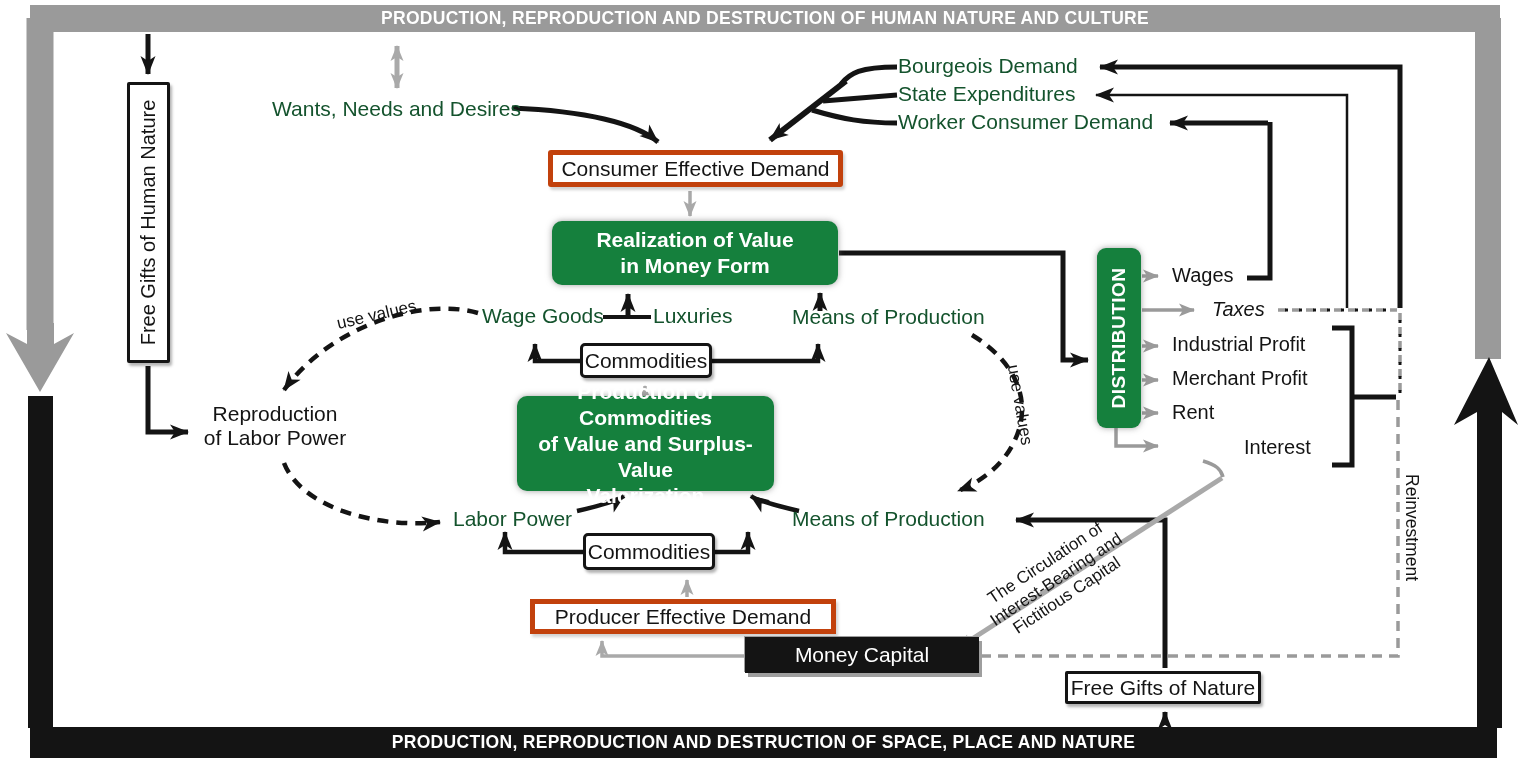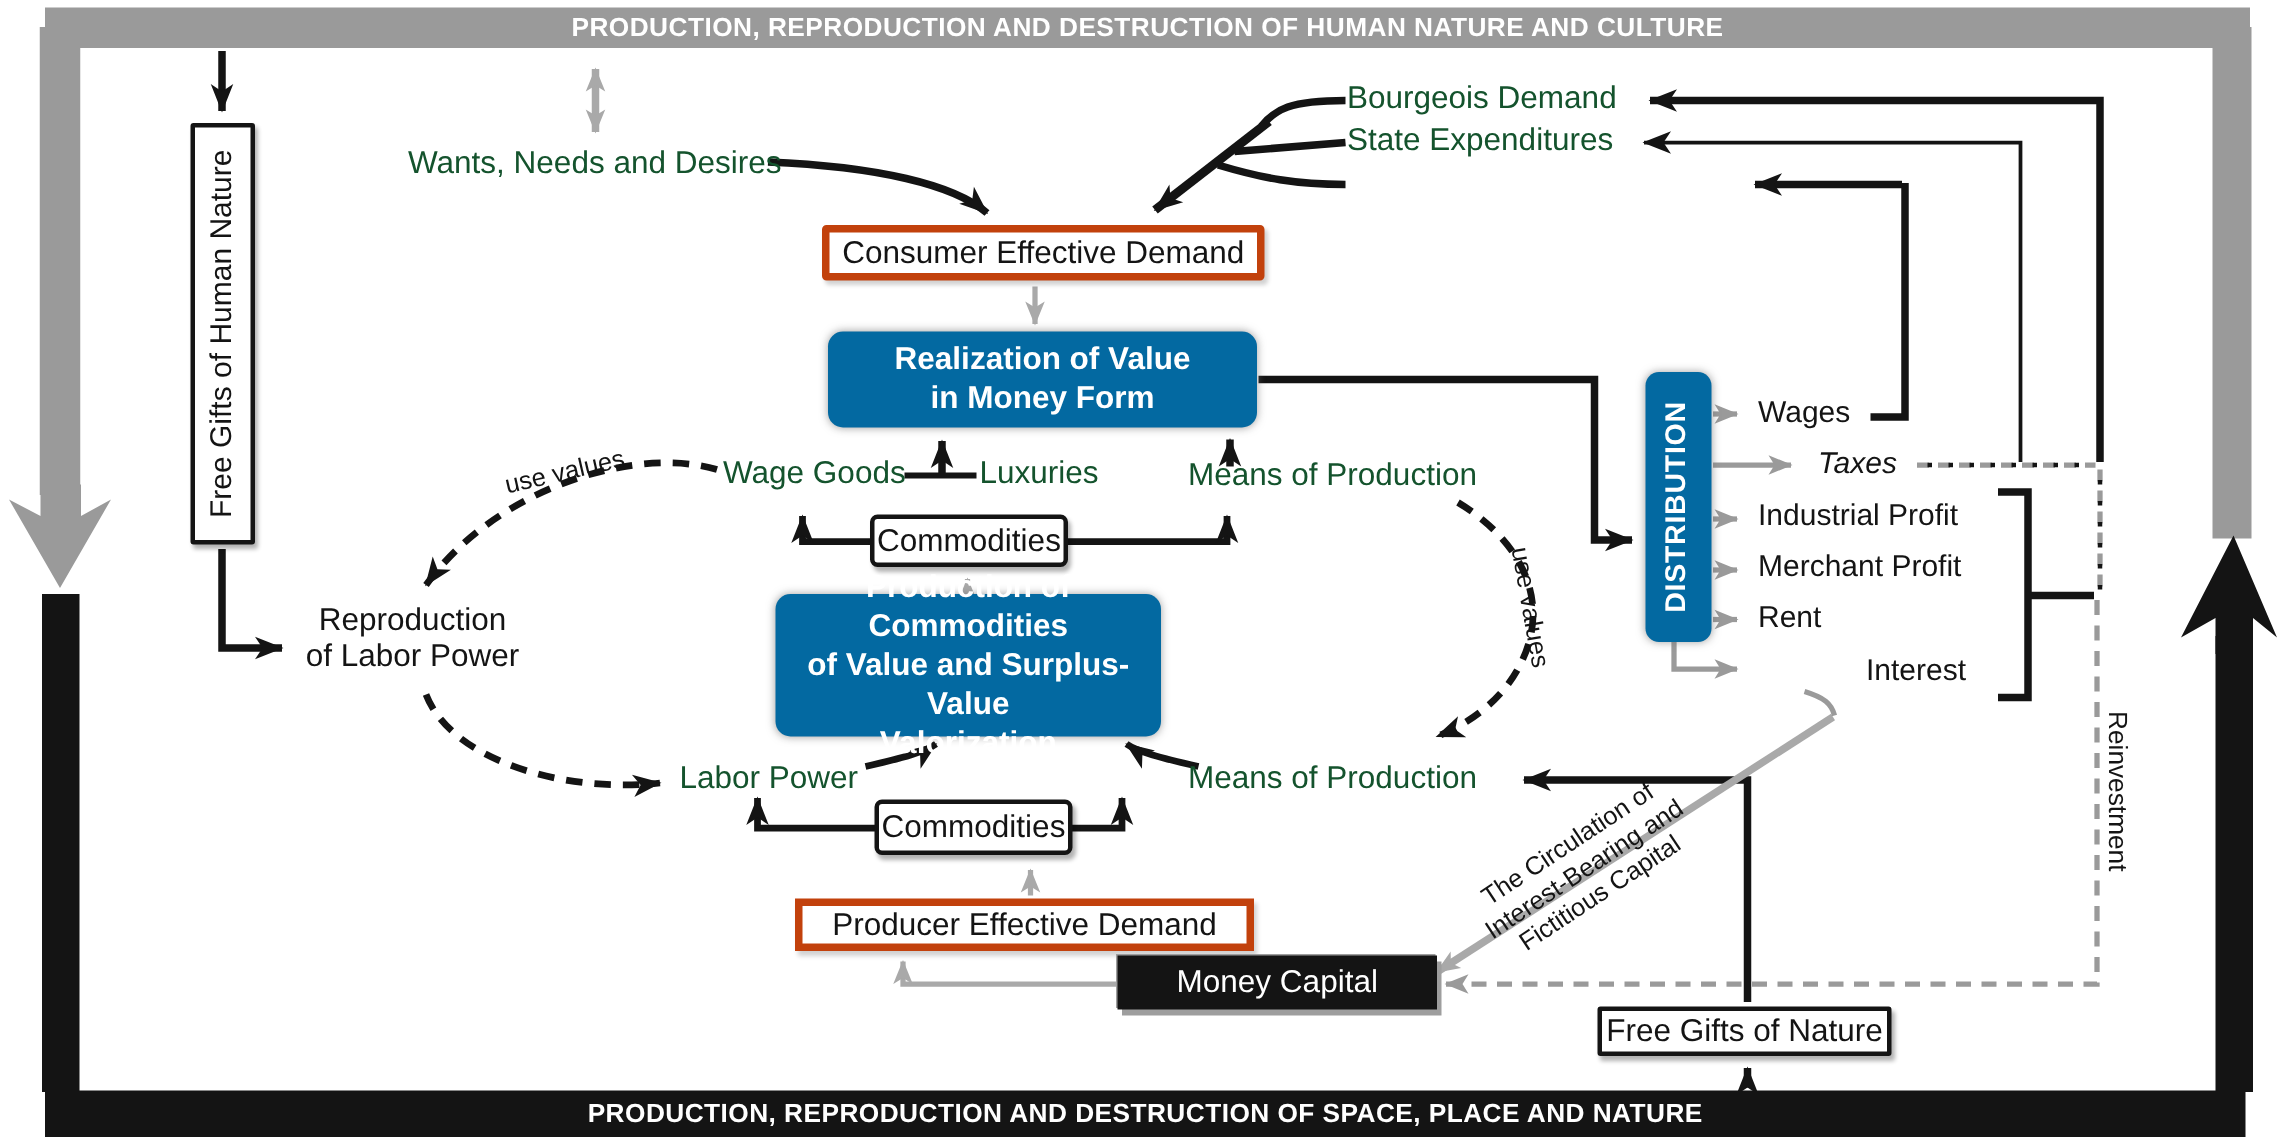--- a/index.html
+++ b/index.html
@@ -5,21 +5,21 @@
   html,body{margin:0;padding:0;background:#fff;}
   #canvas{position:relative;width:1520px;height:764px;background:#fff;overflow:hidden;
           font-family:"Liberation Sans",sans-serif;color:#141414;}
   .abs{position:absolute;}
   .banner{position:absolute;color:#fff;font-weight:bold;font-size:17.5px;text-align:center;
           letter-spacing:.3px;white-space:nowrap;}
   .lbl{position:absolute;white-space:nowrap;font-size:21px;color:#14532d;}
   .lbl20{position:absolute;white-space:nowrap;font-size:20px;color:#141414;text-align:center;}
   .box{position:absolute;background:#fff;display:flex;align-items:center;justify-content:center;
        text-align:center;box-sizing:border-box;}
-  .graybox{position:absolute;background:#0369a1;color:#fff;font-weight:bold;display:flex;
+  .graybox{position:absolute;background:#15803d;color:#fff;font-weight:bold;display:flex;
        flex-direction:column;align-items:center;justify-content:center;text-align:center;
        border-radius:10px;box-shadow:0 0 6px rgba(110,110,110,.65);}
   .blackborder{border:3.5px solid #141414;box-shadow:2px 3px 3px rgba(0,0,0,.3);}
   .grayborder{border:5px solid #c2410c;box-shadow:2px 3px 3px rgba(0,0,0,.18);}
   .rot{position:absolute;display:flex;align-items:center;justify-content:center;}
   .rot>span{white-space:nowrap;display:block;}
   svg{position:absolute;left:0;top:0;}
 </style>
 </head>
 <body>
@@ -136,36 +136,37 @@
 </div>
 
 <div class="box blackborder" style="left:583px;top:533px;width:132px;height:37px;font-size:21px;border-radius:5px;">
   <span>Commodities</span>
 </div>
 
 <div class="box grayborder" style="left:530px;top:599px;width:306px;height:35px;font-size:21px;">
   <span>Producer Effective Demand</span>
 </div>
 
-<div class="box" style="left:745px;top:637px;width:213px;height:36px;background:#141414;color:#fff;font-size:21px;
+<div class="box" style="left:745px;top:637px;width:234px;height:36px;background:#141414;color:#fff;font-size:21px;
             box-shadow:3px 4px 0 #9e9e9e, -1px -1px 0 #9e9e9e;">
   <span>Money Capital</span>
 </div>
 
 <div class="box blackborder" style="left:1065px;top:671px;width:196px;height:33px;font-size:21px;border-radius:2px;">
   <span>Free Gifts of Nature</span>
 </div>
 
 <div class="rot graybox" style="left:1097px;top:248px;width:44px;height:180px;border-radius:9px;">
   <span style="transform:rotate(-90deg);font-size:19px;letter-spacing:.5px;">DISTRIBUTION</span>
 </div>
 
 <div class="lbl" style="left:272px;top:97px;">Wants, Needs and Desires</div>
 <div class="lbl" style="left:898px;top:54px;">Bourgeois Demand</div>
 <div class="lbl" style="left:898px;top:82px;">State Expenditures</div>
+<div class="lbl" style="left:898px;top:110px;">Worker Consumer Demand</div>
 
 <div class="lbl" style="left:482px;top:304px;">Wage Goods</div>
 <div class="lbl" style="left:653px;top:304px;">Luxuries</div>
 <div class="lbl" style="left:792px;top:305px;">Means of Production</div>
 <div class="lbl" style="left:453px;top:507px;">Labor Power</div>
 <div class="lbl" style="left:792px;top:507px;">Means of Production</div>
 
 <div class="abs" style="left:190px;top:402px;width:170px;text-align:center;font-size:21px;line-height:24px;">
   <div>Reproduction</div>
   <div>of Labor Power</div>

